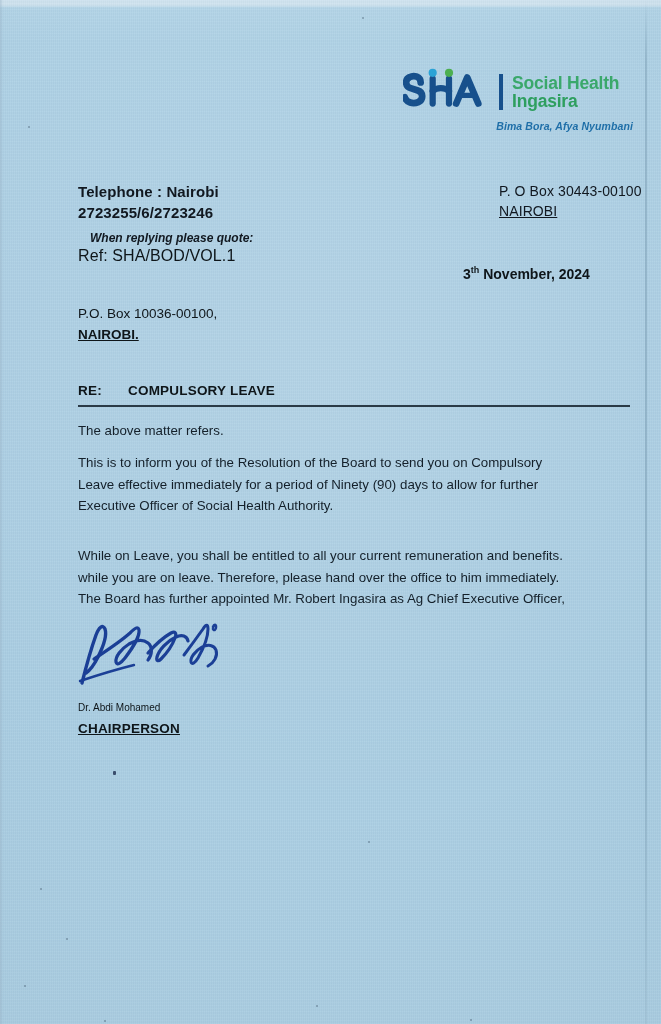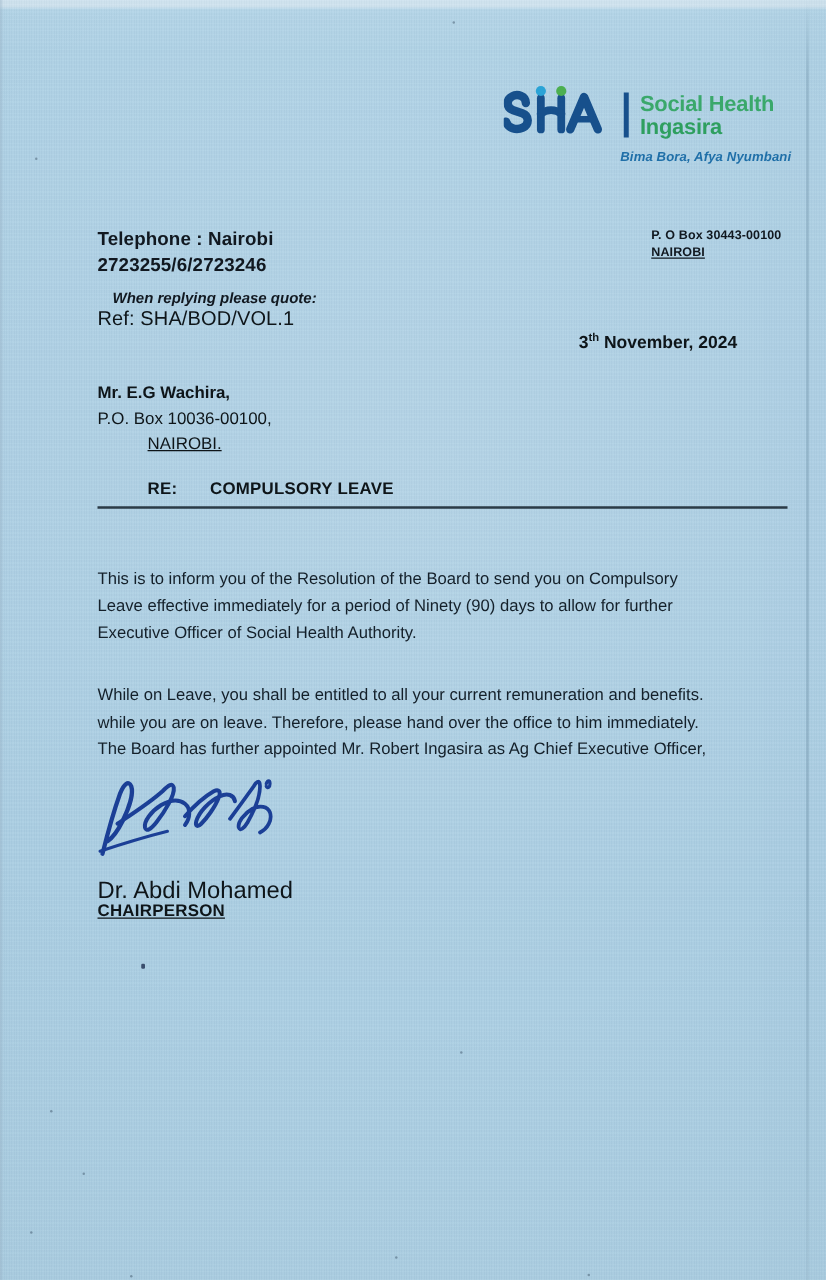--- a/index.html
+++ b/index.html
@@ -109,23 +109,23 @@
     left: 78px;
     font-size: 15px;
     font-weight: bold;
     color: #111820;
     line-height: 1.42;
     letter-spacing: 0.1px;
   }
   .contact-right {
     position: absolute;
     top: 182px;
-    left: 521px;
-    font-size: 10px;
-    font-weight: bold;
+    left: 499px;
+    font-size: 14px;
+    font-weight: normal;
     color: #111820;
     line-height: 1.42;
     letter-spacing: 0.1px;
   }
   .contact-right .u { text-decoration: underline; }
 
   .quote-line {
     position: absolute;
     top: 231px;
     left: 78px;
@@ -162,33 +162,33 @@
   .recipient {
     position: absolute;
     top: 304px;
     left: 78px;
     font-size: 13.5px;
     color: #0e1519;
     line-height: 1.52;
   }
   .recipient .name { font-weight: bold; }
   .recipient .box { font-weight: normal; }
-  .recipient .city { font-weight: normal; text-decoration: underline; text-align: center; }
+  .recipient .city { font-weight: bold; text-decoration: underline; }
 
   
   .subject {
     position: absolute;
     top: 383px;
     left: 78px;
     font-size: 13.5px;
     font-weight: bold;
     color: #0e1519;
     letter-spacing: 0.2px;
   }
-  .subject .re-label { display: inline-block; width: 50px; margin-left: 40px; }
+  .subject .re-label { display: inline-block; width: 50px; }
   .subject-rule {
     position: absolute;
     top: 405px;
     left: 78px;
     width: 552px;
     height: 2px;
     background: #2a3a46;
   }
 
   
@@ -210,21 +210,21 @@
     position: absolute;
     top: 611px;
     left: 72px;
     width: 160px;
     height: 80px;
   }
   .sign-name {
     position: absolute;
     top: 702px;
     left: 78px;
-    font-size: 19px;
+    font-size: 10px;
     color: #0e1519;
   }
   .sign-title {
     position: absolute;
     top: 721px;
     left: 78px;
     font-size: 13.5px;
     font-weight: bold;
     color: #0e1519;
     text-decoration: underline;
@@ -287,30 +287,30 @@
     <div>P. O Box 30443-00100</div>
     <div class="u">NAIROBI</div>
   </div>
 
   <div class="quote-line">When replying please quote:</div>
 
   <div class="ref-line">Ref: SHA/BOD/VOL.1</div>
   <div class="date-line"><span>3</span><sup>th</sup><span> November, 2024</span></div>
 
   <div class="recipient">
-    <div class="name">Mr. E.G Wachira,</div>
     <div class="box">P.O. Box 10036-00100,</div>
     <div class="city">NAIROBI.</div>
   </div>
 
   <div class="subject">
     <span class="re-label">RE:</span><span>COMPULSORY LEAVE</span>
   </div>
   <div class="subject-rule"></div>
 
+  <div class="body-text p-intro">The above matter refers.</div>
 
   <div class="body-text p-one">
     <span>This is to inform you of the Resolution of the Board to send you on Compulsory</span>
     <span>Leave effective immediately for a period of Ninety (90) days to allow for further</span>
     <span>Executive Officer of Social Health Authority.</span>
   </div>
 
   <div class="body-text p-two">
     <span>While on Leave, you shall be entitled to all your current remuneration and benefits.</span>
     <span>while you are on leave. Therefore, please hand over the office to him immediately.</span>

